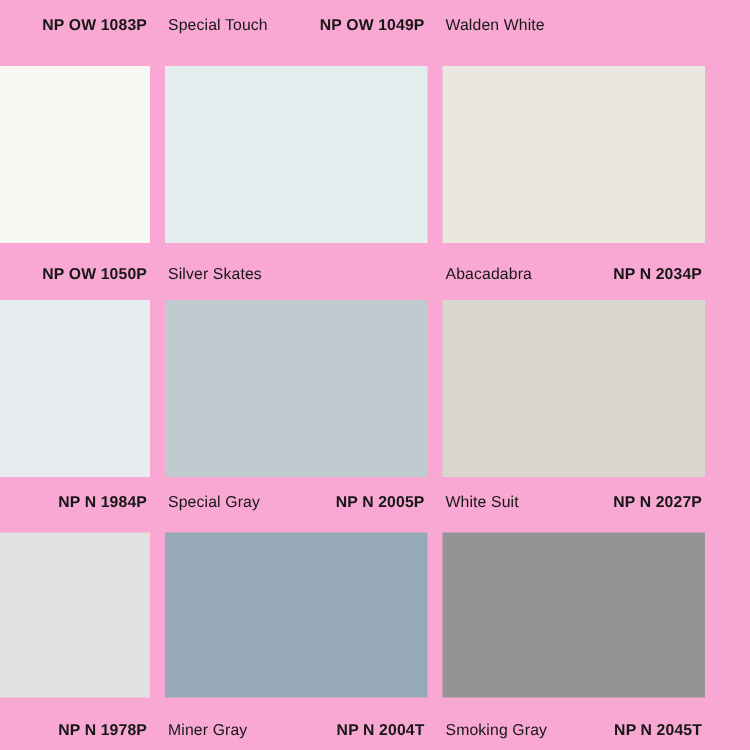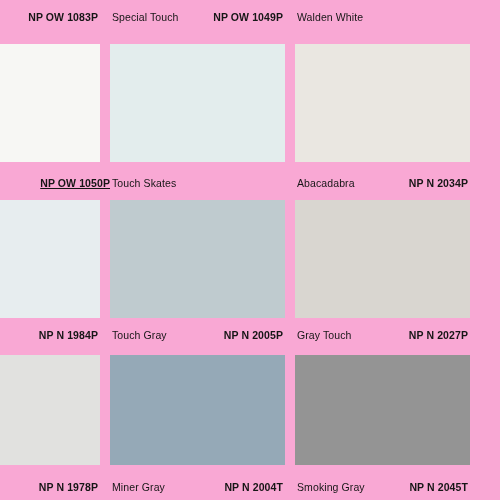--- a/index.html
+++ b/index.html
@@ -70,30 +70,30 @@
       <div class="swatch" style="left: 295px; top: 355px; width: 175px; height: 110px; background: rgb(148, 148, 148);"></div>
     </div>
   <div id="label-layer">
       <div class="label-band" style="top: 0px;">
         <span class="lbl code" style="right: 402px;">NP OW 1083P</span>
         <span class="lbl name" style="left: 112px;">Special Touch</span>
         <span class="lbl code" style="right: 217px;">NP OW 1049P</span>
         <span class="lbl name" style="left: 297px;">Walden White</span>
       </div>
       <div class="label-band" style="top: 166px;">
-        <span class="lbl code" style="right: 390px; text-decoration: underline;">NP OW 1050P</span>
-        <span class="lbl name" style="left: 112px;">Touch Skates</span>
+        <span class="lbl code" style="right: 402px;">NP OW 1050P</span>
+        <span class="lbl name" style="left: 112px;">Silver Skates</span>
         <span class="lbl name" style="left: 297px;">Abacadabra</span>
         <span class="lbl code" style="right: 32px;">NP N 2034P</span>
       </div>
       <div class="label-band" style="top: 318px;">
         <span class="lbl code" style="right: 402px;">NP N 1984P</span>
-        <span class="lbl name" style="left: 112px;">Touch Gray</span>
+        <span class="lbl name" style="left: 112px;">Special Gray</span>
         <span class="lbl code" style="right: 217px;">NP N 2005P</span>
-        <span class="lbl name" style="left: 297px;">Gray Touch</span>
+        <span class="lbl name" style="left: 297px;">White Suit</span>
         <span class="lbl code" style="right: 32px;">NP N 2027P</span>
       </div>
       <div class="label-band" style="top: 470px;">
         <span class="lbl code" style="right: 402px;">NP N 1978P</span>
         <span class="lbl name" style="left: 112px;">Miner Gray</span>
         <span class="lbl code" style="right: 217px;">NP N 2004T</span>
         <span class="lbl name" style="left: 297px;">Smoking Gray</span>
         <span class="lbl code" style="right: 32px;">NP N 2045T</span>
       </div>
     </div>

